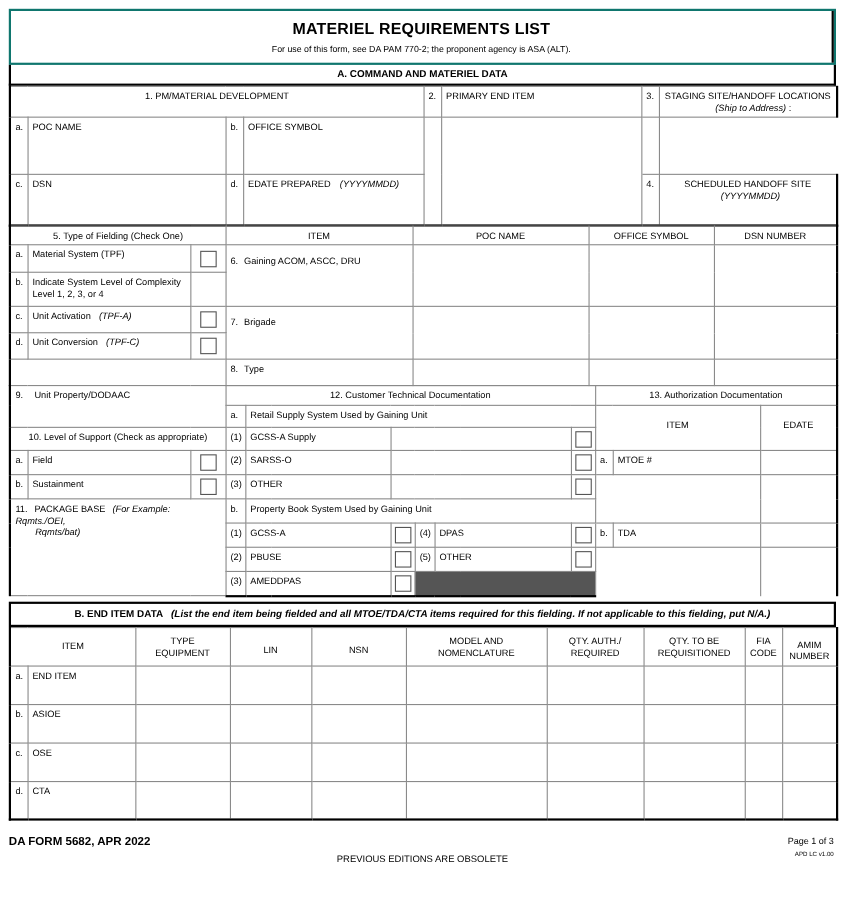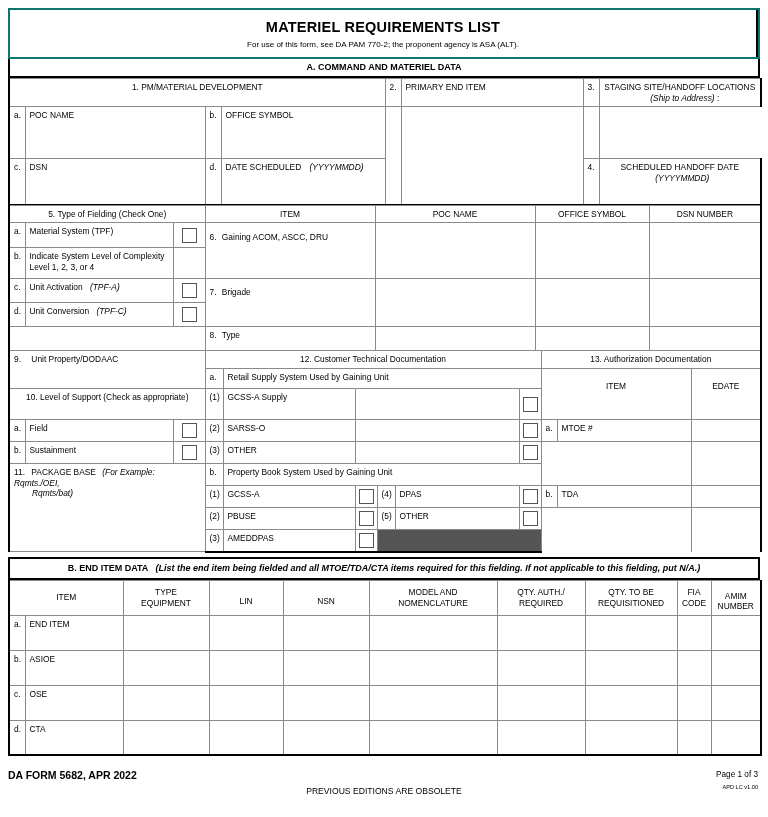--- a/index.html
+++ b/index.html
@@ -97,28 +97,28 @@
       <td class="noB"></td>
       <td class="noB"></td>
       <td class="noB noR"></td>
       <td class="noR thickR"></td>
     </tr>
     <tr style="height:46px;">
       <td class="sm thickL thickB">c.</td>
       <td class="sm thickB">DSN</td>
       <td class="sm thickB">d.</td>
       <td class="sm thickB">
-        <span>DATE SCHEDULED</span>
+        <span>EDATE PREPARED</span>
         <span class="i" style="margin-left:6px;">(YYYYMMDD)</span>
       </td>
       <td class="noT thickB"></td>
       <td class="noT thickB"></td>
       <td class="sm thickB">4.</td>
       <td class="sm thickB thickR">
-        <span>SCHEDULED HANDOFF DATE</span>
+        <span>SCHEDULED HANDOFF SITE</span>
         <span class="i" style="margin-left:5px;">(YYYYMMDD)</span>
       </td>
     </tr>
   </tbody>
     </table>
 
   <table class="frm" style="margin-top:-1px;">
     <colgroup>
       <col style="width:16px">
         <col style="width:148px">
@@ -241,21 +241,21 @@
       <td colspan="3" class="ctr b thickR">13.  Authorization Documentation</td>
     </tr>
 
     <tr style="height:20px;">
       <td class="sm">a.</td>
       <td colspan="7" class="sm">Retail Supply System Used by Gaining Unit</td>
       <td colspan="2" rowspan="2" class="ctr sm" style="padding-top:12px;">ITEM</td>
       <td rowspan="2" class="ctr sm thickR" style="padding-top:12px;">EDATE</td>
     </tr>
 
-    <tr style="height:31px;">
+    <tr style="height:21px;">
       <td colspan="3" class="ctr b thickL">
         <span>10.</span>
         <span>Level of Support</span>
         <span>(Check as appropriate)</span>
       </td>
       <td class="sm">(1)</td>
       <td colspan="2" class="sm">GCSS-A Supply</td>
       <td colspan="4"></td>
       <td class="cbcell">
         <div class="cbwrap">

